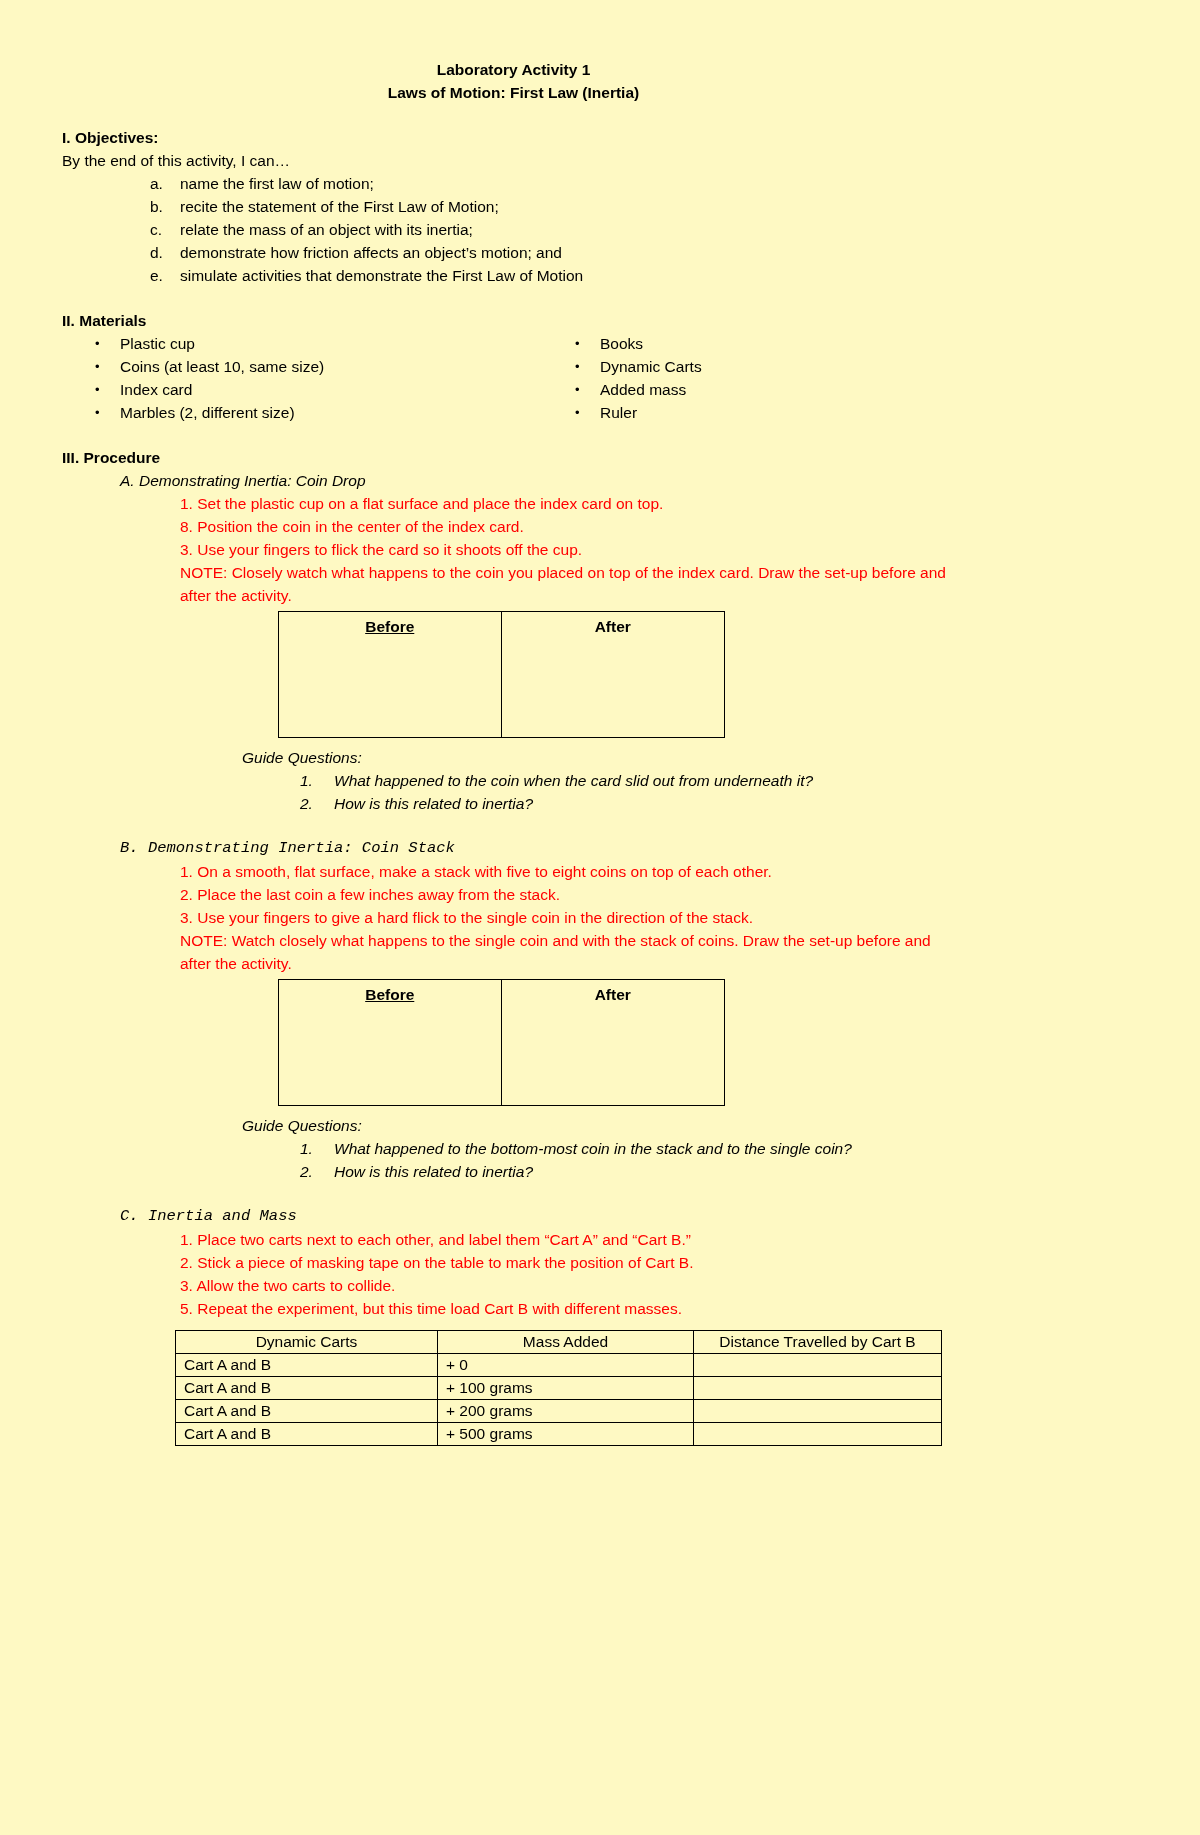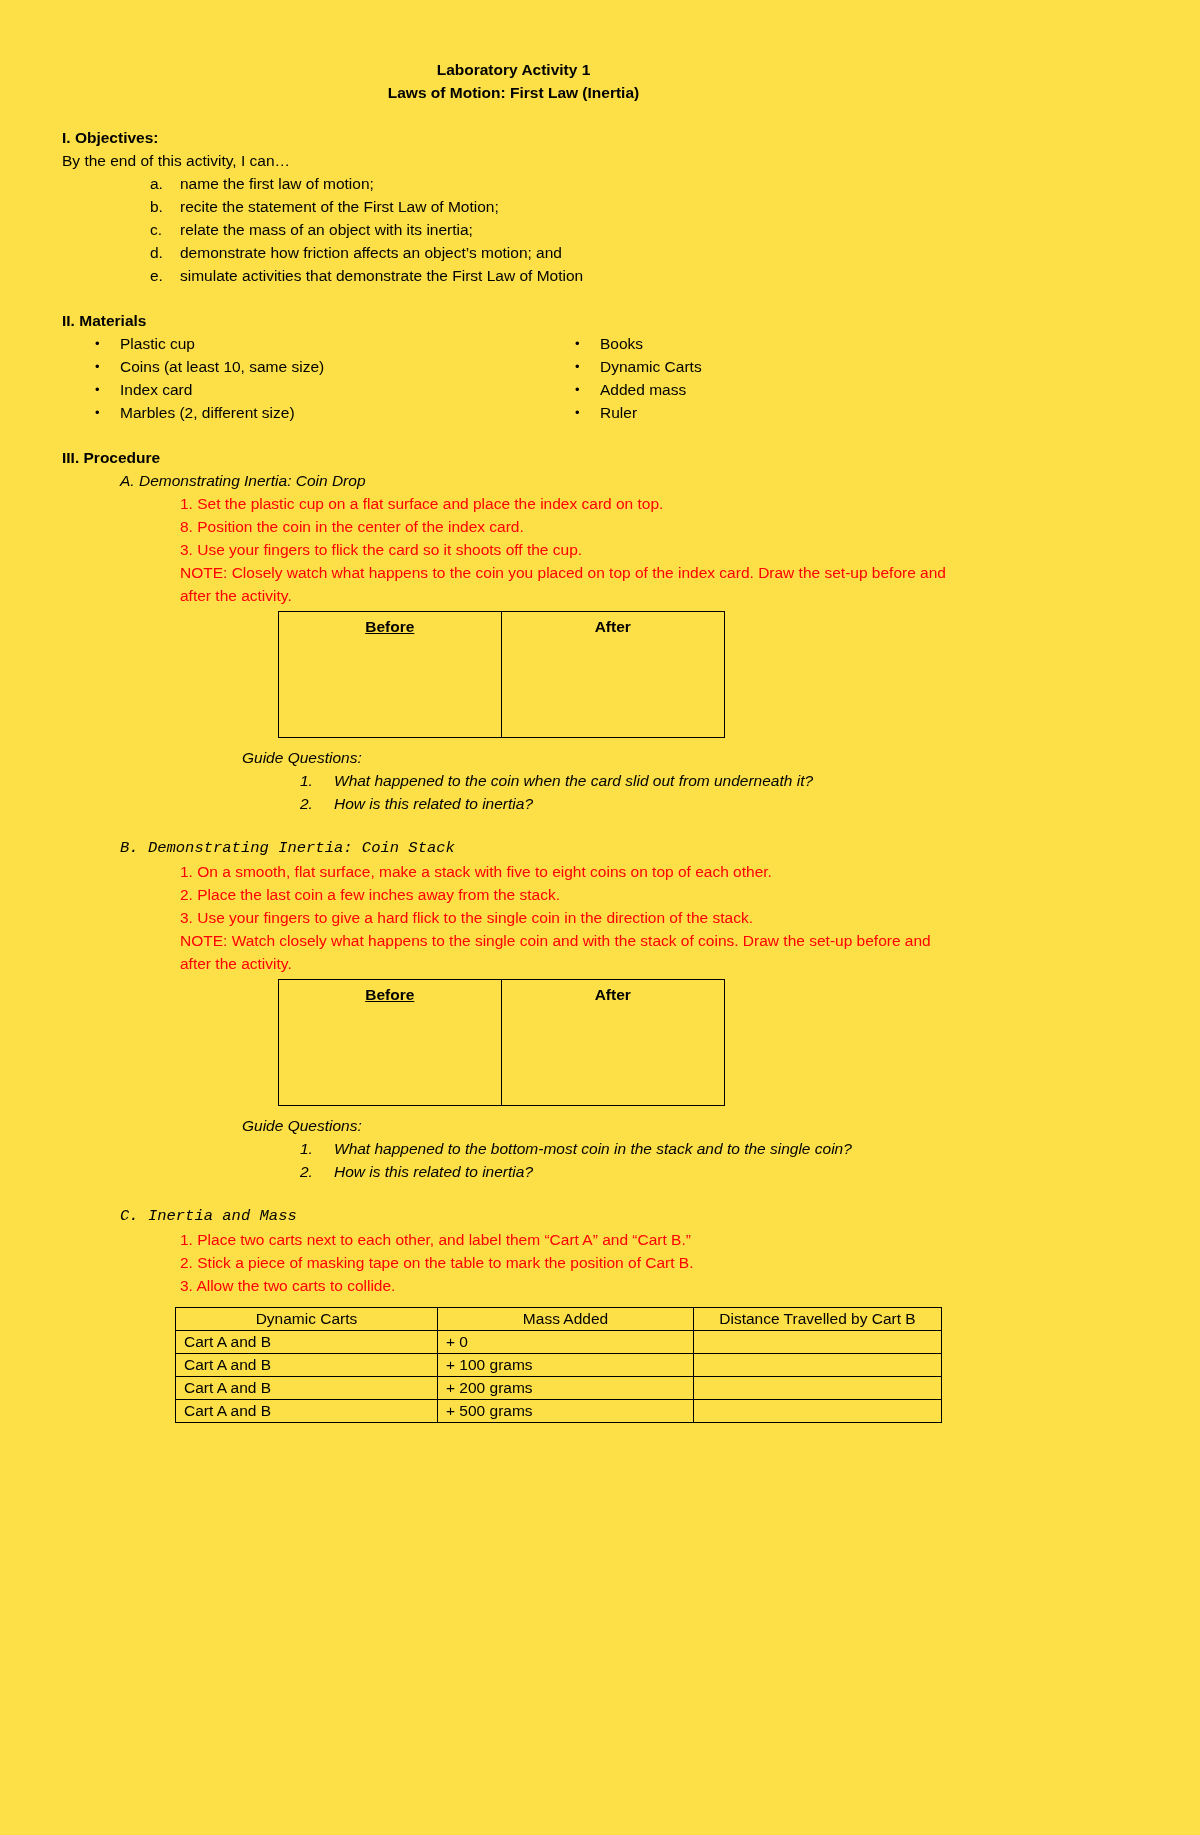--- a/index.html
+++ b/index.html
@@ -7,21 +7,21 @@
   body {
     width: 1200px;
     font-family: "Liberation Sans", "DejaVu Sans", sans-serif;
     font-size: 15.5px;
     line-height: 23px;
     color: #000000;
   }
   .page {
     width: 1200px;
     height: 1835px;
-    background: #fde047;
+    background: #fef9c3;
     overflow: hidden;
   }
   .content {
     padding: 58px 0 0 62px;
     width: 965px; 
   }
   .title-block { width: 903px; text-align: center; font-weight: bold; }
   .h1 { font-weight: bold; margin-top: 22px; }
   .h1.first { margin-top: 22px; }
   .intro { }
@@ -204,20 +204,21 @@
           <span>How is this related to inertia?</span>
         </div>
       </div>
 
       <div>
         <div class="sec-title gap">C. Inertia and Mass</div>
         <div class="steps">
           <p class="step">1. Place two carts next to each other, and label them “Cart A” and “Cart B.”</p>
           <p class="step">2. Stick a piece of masking tape on the table to mark the position of Cart B.</p>
           <p class="step">3. Allow the two carts to collide.</p>
+          <p class="step">5. Repeat the experiment, but this time load Cart B with different masses.</p>
         </div>
 
         <table class="data-table">
           <colgroup>
             <col style="width:262px">
             <col style="width:256px">
             <col style="width:248px">
           </colgroup>
           <thead>
             <tr>

